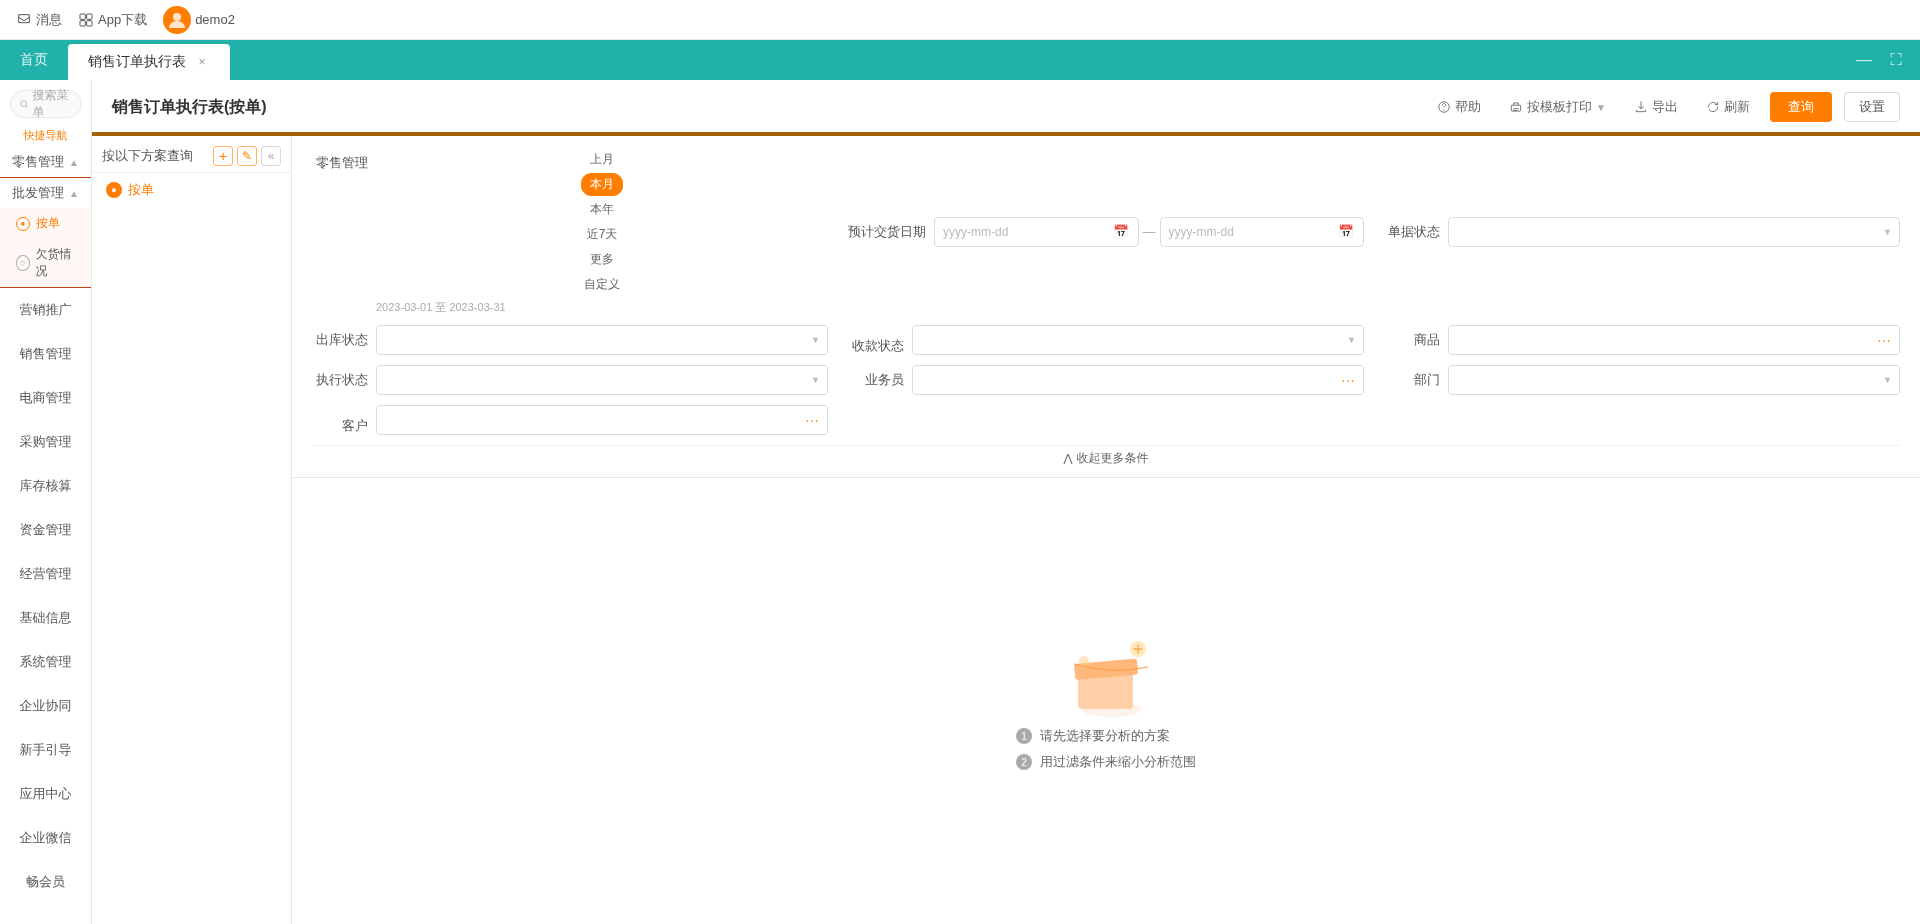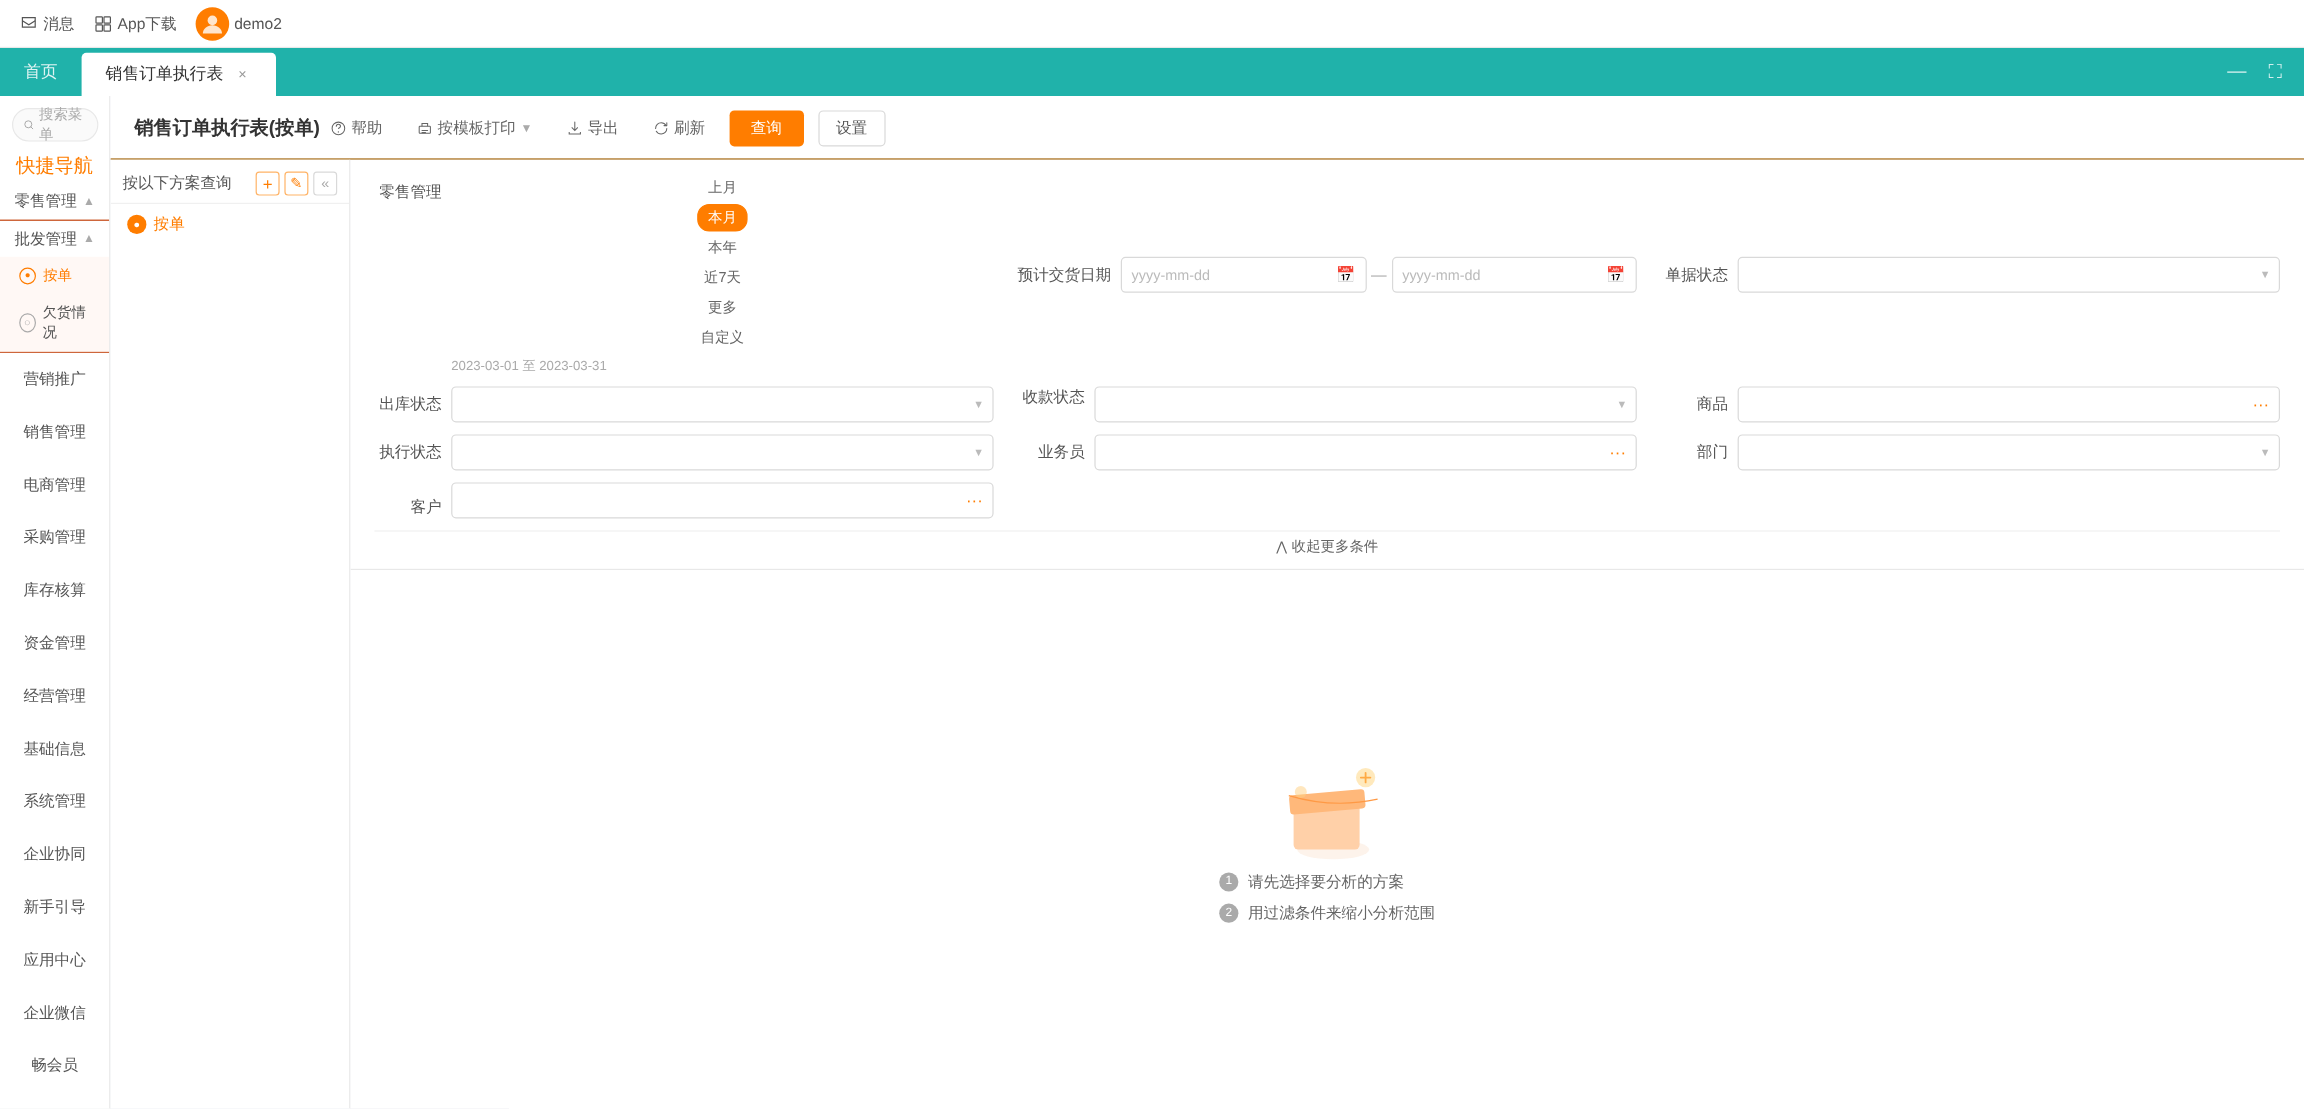--- a/index.html
+++ b/index.html
@@ -26,36 +26,36 @@
     .tab-bar-action-btn { color: #fff; cursor: pointer; opacity: 0.8; font-size: 18px; width: 24px; height: 24px; display: flex; align-items: center; justify-content: center; }
 
     
     .main-layout { display: flex; flex: 1; overflow: hidden; }
 
     
     .sidebar { width: 92px; background: #fff; border-right: 1px solid #e8e8e8; display: flex; flex-direction: column; overflow-y: auto; flex-shrink: 0; }
     .sidebar-search { padding: 10px 8px 6px; display: flex; align-items: center; justify-content: center; }
     .sidebar-search-btn { width: 72px; height: 28px; border: 1px solid #e8e8e8; border-radius: 14px; display: flex; align-items: center; padding: 0 8px; gap: 4px; color: #aaa; font-size: 12px; cursor: pointer; background: #fafafa; }
     .sidebar-nav-section { display: flex; align-items: center; justify-content: center; padding: 4px 8px; }
-    .sidebar-nav-btn { color: #ff7d00; font-size: 16px; cursor: pointer; }
+    .sidebar-nav-btn { color: #ff7d00; font-size: 11px; cursor: pointer; }
     .sidebar-item { display: flex; align-items: center; justify-content: center; height: 44px; cursor: pointer; color: #555; font-size: 13px; position: relative; }
     .sidebar-section { border-bottom: 1px solid #c2410c; }
     .sidebar-group-header { display: flex; align-items: center; padding: 6px 12px; color: #555; font-size: 13px; cursor: pointer; justify-content: space-between; }
     .sidebar-group-header .arrow { font-size: 10px; color: #aaa; }
     .submenu { background: #fff8f5; }
     .submenu-item { padding: 7px 16px; font-size: 12px; color: #555; cursor: pointer; display: flex; align-items: center; gap: 6px; }
     .submenu-item.active { color: #ff7d00; }
     .submenu-item .dot { width: 14px; height: 14px; border-radius: 50%; border: 1px solid #ff7d00; display: flex; align-items: center; justify-content: center; font-size: 8px; color: #ff7d00; }
     .submenu-item .circle-icon { width: 16px; height: 16px; border-radius: 50%; border: 1px solid #aaa; display: flex; align-items: center; justify-content: center; font-size: 9px; color: #aaa; }
 
     
     .content-area { flex: 1; display: flex; flex-direction: column; overflow: hidden; background: #f5f7fa; }
 
     
-    .page-header { background: #fff; padding: 12px 20px 10px; border-bottom: 1px solid #a16207; display: flex; align-items: center; justify-content: flex-start; flex-shrink: 0; }
+    .page-header { background: #fff; padding: 12px 20px 10px; border-bottom: 4px solid #a16207; display: flex; align-items: center; justify-content: space-between; flex-shrink: 0; }
     .page-title { font-size: 16px; font-weight: 600; color: #333; }
     .page-header-actions { display: flex; align-items: center; gap: 12px; }
     .header-action-btn { display: flex; align-items: center; gap: 4px; color: #666; font-size: 13px; cursor: pointer; padding: 4px 8px; border-radius: 4px; }
     .btn-primary { background: #ff7d00; color: #fff; border: none; border-radius: 4px; padding: 6px 18px; font-size: 13px; cursor: pointer; }
     .btn-secondary { background: #fff; color: #555; border: 1px solid #d9d9d9; border-radius: 4px; padding: 5px 14px; font-size: 13px; cursor: pointer; }
     .plan-item { display: flex; align-items: center; gap: 6px; padding: 8px 14px; cursor: pointer; }
     .plan-item.active { color: #ff7d00; }
     .date-btn { padding: 2px 8px; border-radius: 3px; font-size: 12px; cursor: pointer; color: #666; border: 1px solid transparent; }
     .date-btn.active { background: #ff7d00; color: #fff; border-color: #ff7d00; border-radius: 10px; }
 
@@ -317,21 +317,21 @@
             <div style="display:flex;align-items:center;gap:8px;">
               <span style="font-size:13px;color:#555;white-space:nowrap;min-width:56px;text-align:right;">出库状态</span>
               <div style="flex:1;position:relative;">
                 <select class="f-select" style="width:100%;height:30px;border:1px solid #d9d9d9;border-radius:4px;padding:0 24px 0 8px;font-size:13px;appearance:none;cursor:pointer;">
                   <option value=""></option>
                 </select>
                 <span style="position:absolute;right:8px;top:50%;transform:translateY(-50%);font-size:9px;color:#bbb;pointer-events:none;">▼</span>
               </div>
             </div>
 
-            <div style="display:flex;align-items:flex-start;gap:8px;">
+            <div style="display:flex;align-items:flex-end;gap:8px;">
               <span style="font-size:13px;color:#555;white-space:nowrap;min-width:56px;text-align:right;">收款状态</span>
               <div style="flex:1;position:relative;">
                 <select class="f-select" style="width:100%;height:30px;border:1px solid #d9d9d9;border-radius:4px;padding:0 24px 0 8px;font-size:13px;appearance:none;cursor:pointer;">
                   <option value=""></option>
                 </select>
                 <span style="position:absolute;right:8px;top:50%;transform:translateY(-50%);font-size:9px;color:#bbb;pointer-events:none;">▼</span>
               </div>
             </div>
 
             <div style="display:flex;align-items:center;gap:8px;">

